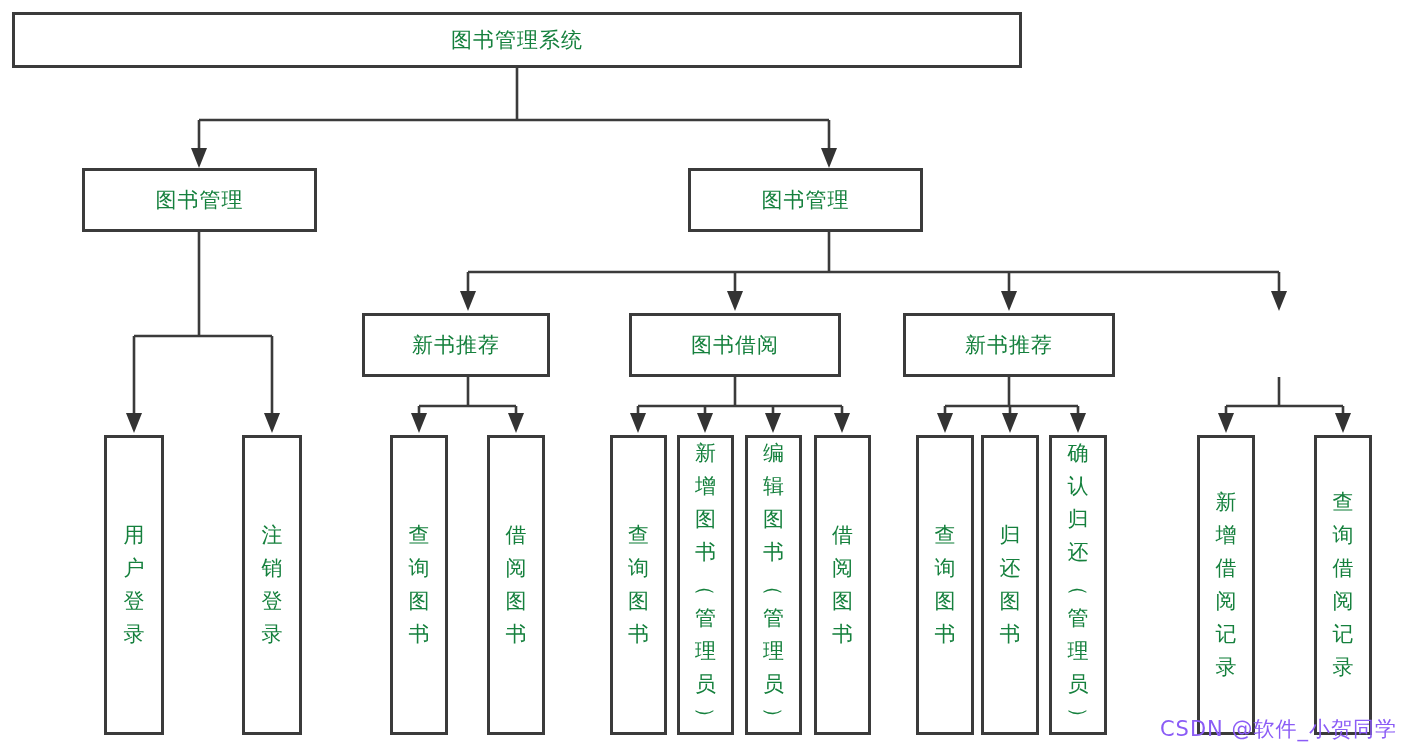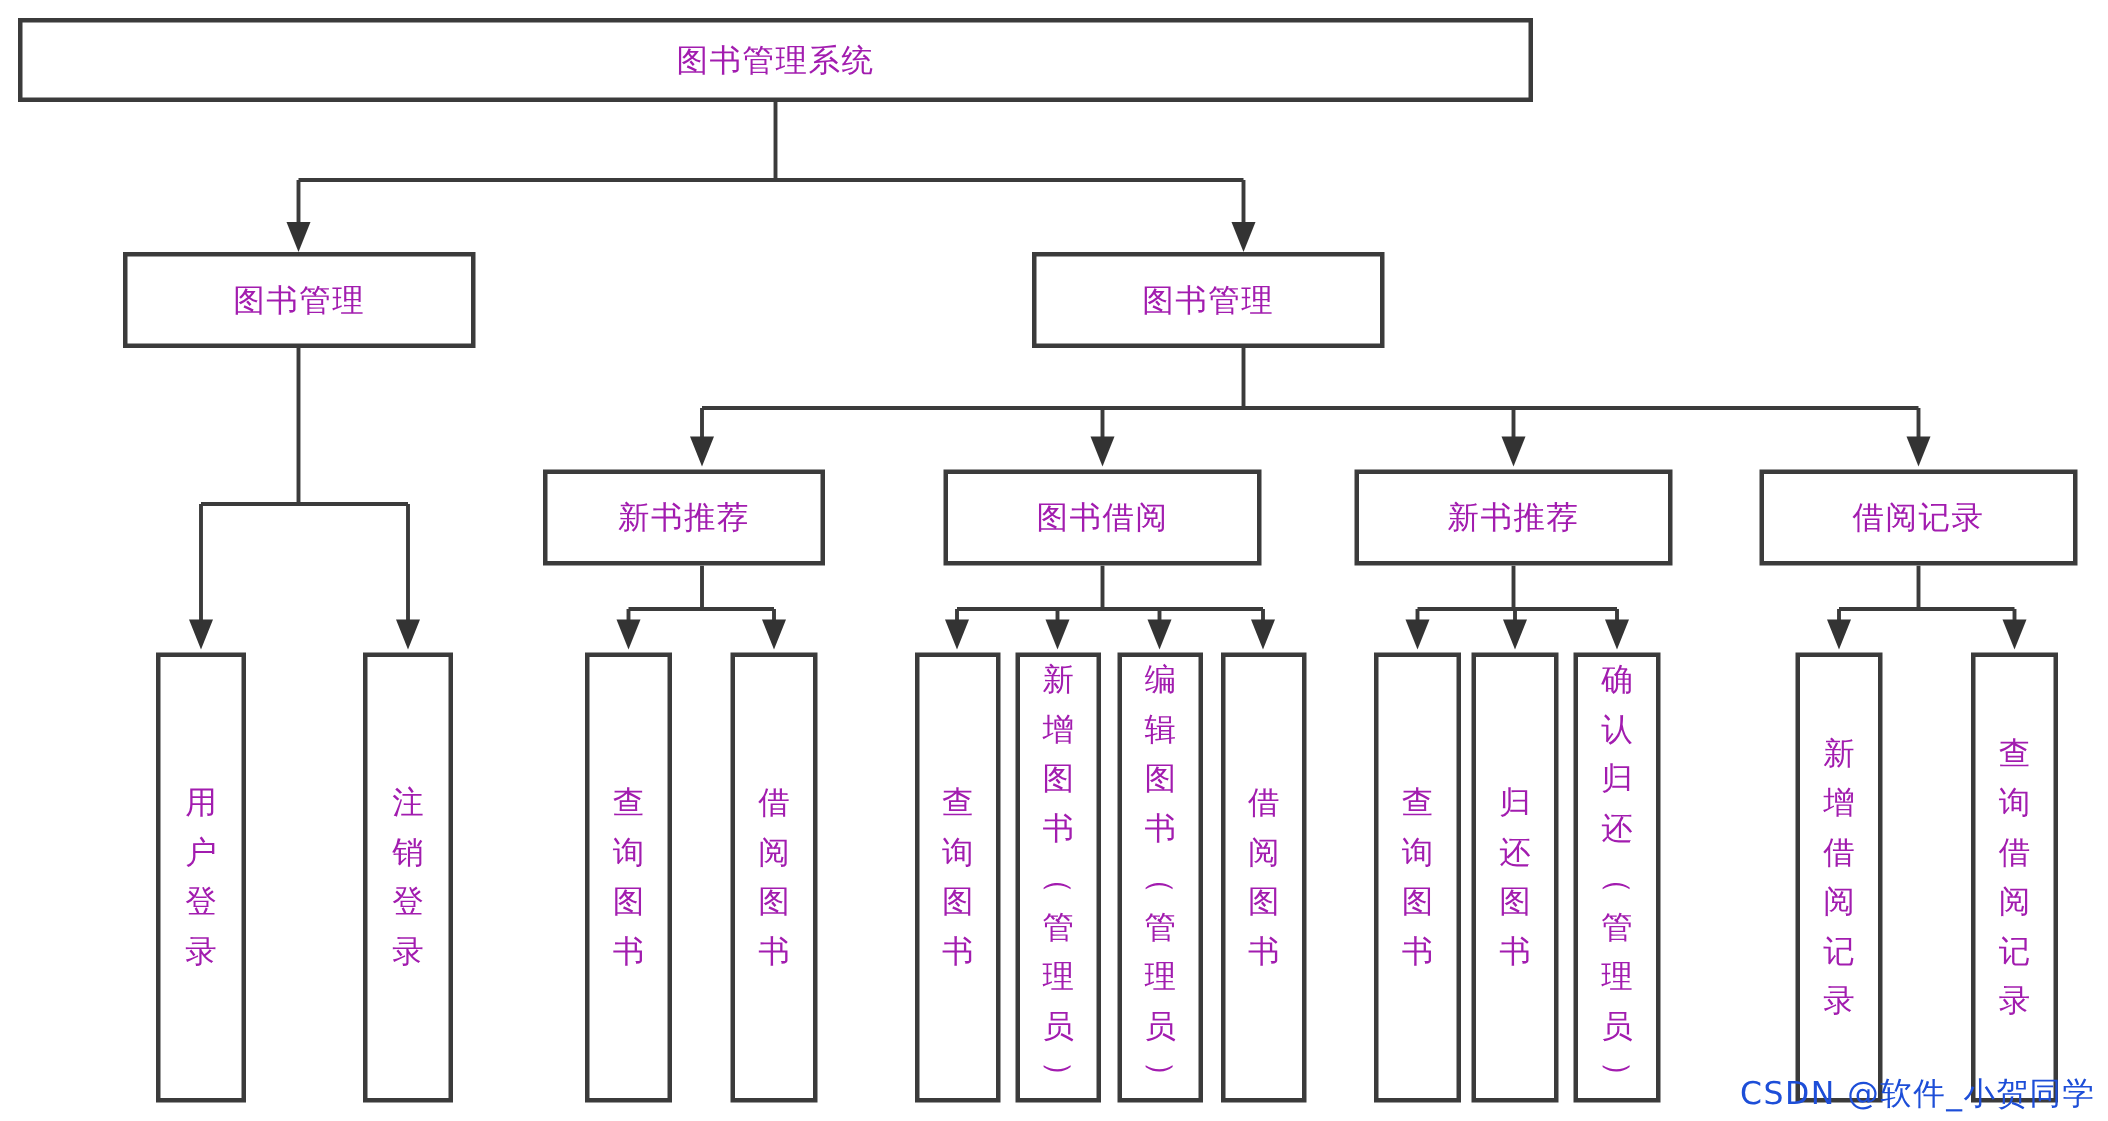--- a/index.html
+++ b/index.html
@@ -30,21 +30,21 @@
     fill: #333333;
   }
   .node {
     position: absolute;
     box-sizing: border-box;
     border: 3px solid #3b3b3b;
     background: #ffffff;
     display: flex;
     align-items: center;
     justify-content: center;
-    color: #a21caf;
+    color: #15803d;
     font-size: 21px;
     letter-spacing: 1px;
   }
   .vtext {
     display: flex;
     flex-direction: column;
     align-items: center;
     letter-spacing: 0;
   }
   .vchar {
@@ -55,21 +55,21 @@
     font-size: 21px;
   }
   .vrot {
     transform: rotate(90deg);
   }
   .watermark {
     position: absolute;
     right: 8px;
     bottom: 4px;
     font-size: 21px;
-    color: #1d4ed8;
+    color: #8b5cf6;
     letter-spacing: 1px;
     white-space: nowrap;
     pointer-events: none;
   }
 </style>
 </head>
 <body>
 
 <div class="canvas">
 
@@ -148,23 +148,20 @@
 
   <div class="node" style="left:362px;top:313px;width:188px;height:64px">
     <span>新书推荐</span>
   </div>
   <div class="node" style="left:629px;top:313px;width:212px;height:64px">
     <span>图书借阅</span>
   </div>
   <div class="node" style="left:903px;top:313px;width:212px;height:64px">
     <span>新书推荐</span>
   </div>
-  <div class="node" style="left:1173px;top:313px;width:212px;height:64px">
-    <span>借阅记录</span>
-  </div>
 
   <div class="node" style="left:104px;top:435px;width:60px;height:300px">
     <span class="vtext">
         <span class="vchar">用</span>
         <span class="vchar">户</span>
         <span class="vchar">登</span>
         <span class="vchar">录</span>
       </span>
   </div>
   <div class="node" style="left:242px;top:435px;width:60px;height:300px">

